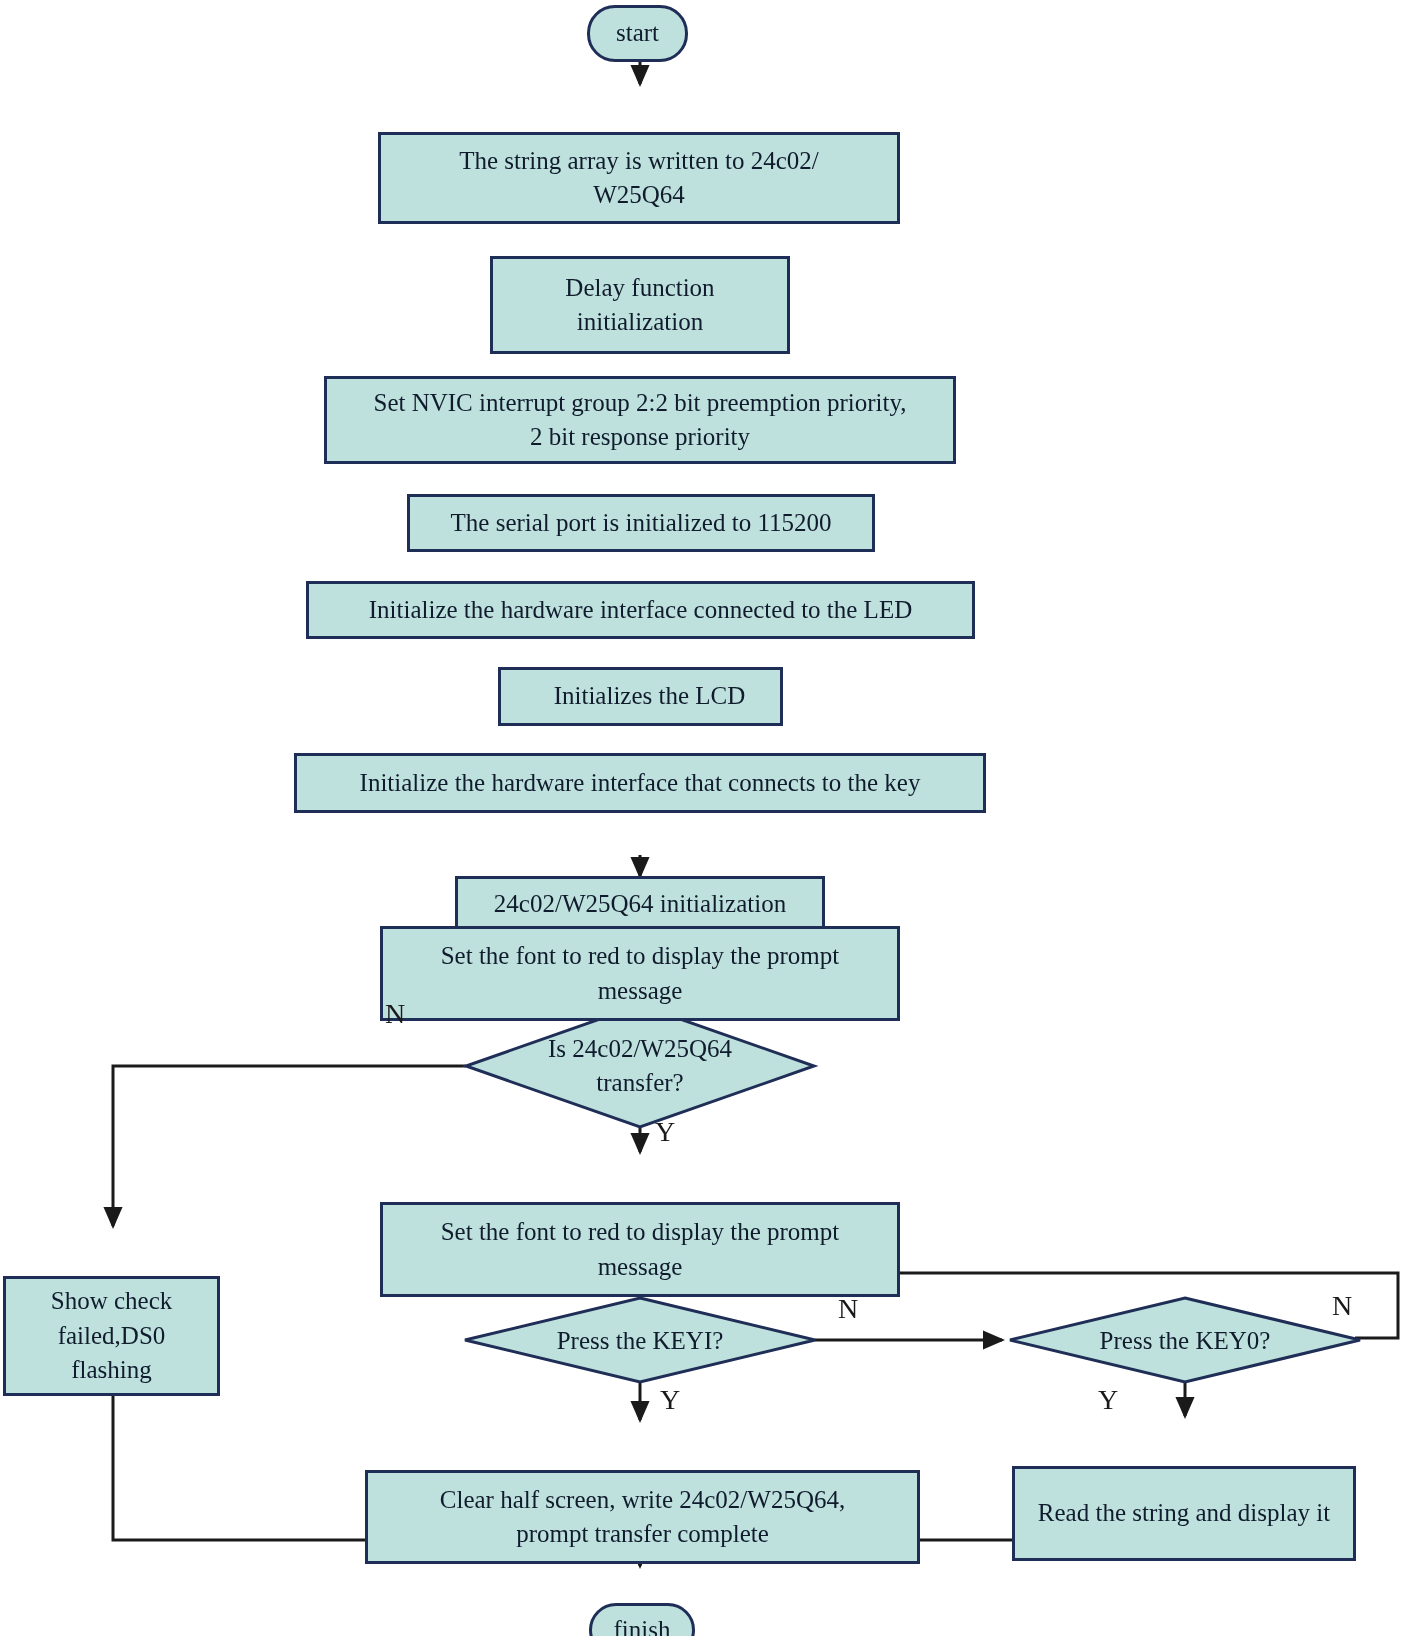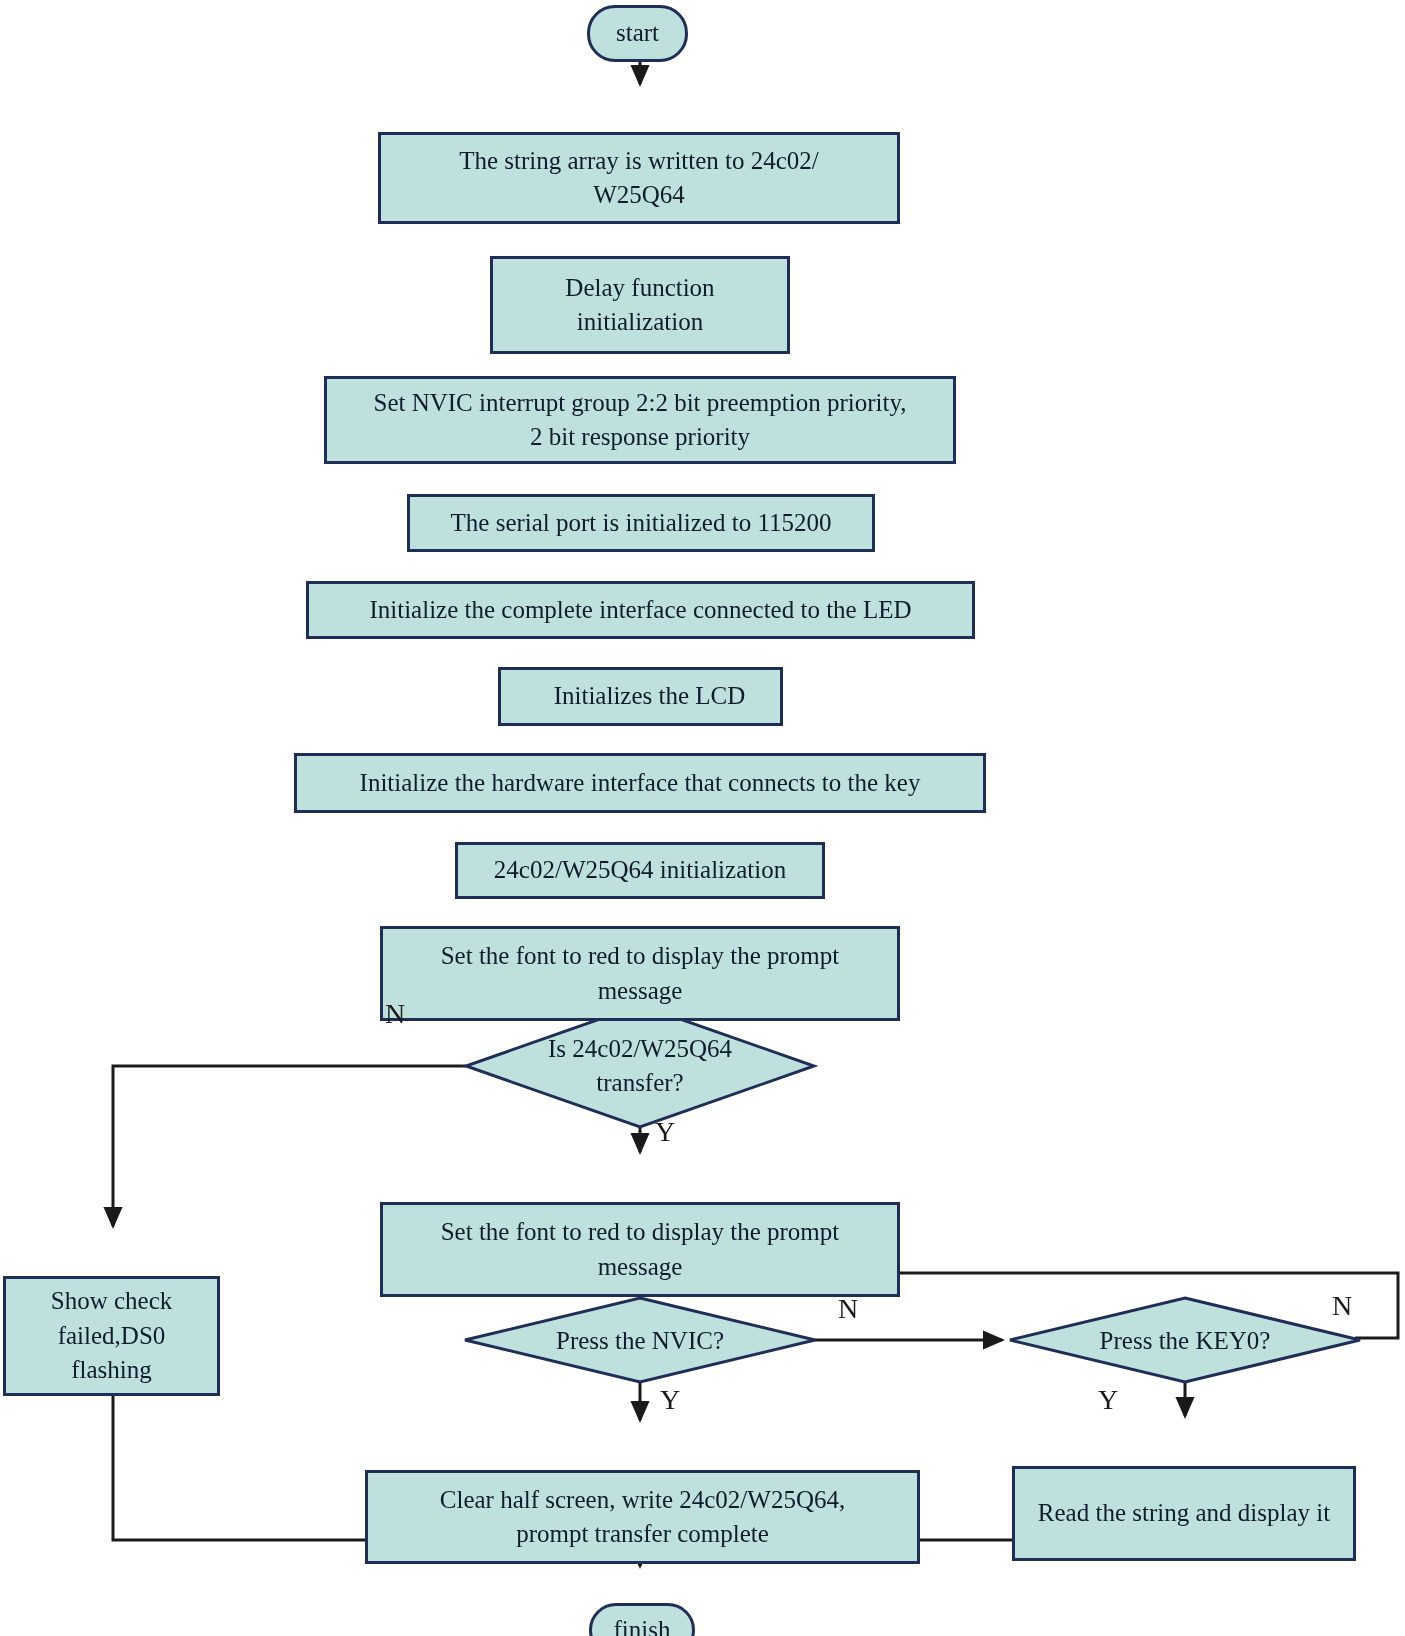--- a/index.html
+++ b/index.html
@@ -113,42 +113,42 @@
 W25Q64</div>
 
   <div class="node rect" style="left:490px; top:212px; width:300px; height:98px;">Delay function
 initialization</div>
 
   <div class="node rect" style="left:324px; top:332px; width:632px; height:88px;">Set NVIC interrupt group 2:2 bit preemption priority,
 2 bit response priority</div>
 
   <div class="node rect" style="left:407px; top:450px; width:468px; height:58px;">The serial port is initialized to 115200</div>
 
-  <div class="node rect" style="left:306px; top:537px; width:669px; height:58px;">Initialize the complete interface connected to the LED</div>
+  <div class="node rect" style="left:306px; top:537px; width:669px; height:58px;">Initialize the hardware interface connected to the LED</div>
 
   <div class="node rect" style="left:498px; top:623px; width:285px; height:59px;padding-left:24px;">Initializes the LCD</div>
 
   <div class="node rect" style="left:294px; top:709px; width:692px; height:60px;">Initialize the hardware interface that connects to the key</div>
 
-  <div class="node rect" style="left:455px; top:798px; width:370px; height:57px;">24c02/W25Q64 initialization</div>
+  <div class="node rect" style="left:455px; top:832px; width:370px; height:57px;">24c02/W25Q64 initialization</div>
 
   <div class="node rect" style="left:380px; top:882px; width:520px; height:95px;">Set the font to red to display the prompt
 message</div>
 
   <div class="diamond-label" style="left:480px; top:1022px; width:320px; height:88px;">Is 24c02/W25Q64
 transfer?</div>
 
   <div class="node rect" style="left:380px; top:1158px; width:520px; height:95px;">Set the font to red to display the prompt
 message</div>
 
   <div class="node rect" style="left:3px; top:1232px; width:217px; height:120px;">Show check
 failed,DS0
 flashing</div>
 
-  <div class="diamond-label" style="left:495px; top:1324px; width:290px; height:34px;">Press the NVIC?</div>
+  <div class="diamond-label" style="left:495px; top:1324px; width:290px; height:34px;">Press the KEYI?</div>
 
   <div class="diamond-label" style="left:1040px; top:1324px; width:290px; height:34px;">Press the KEY0?</div>
 
   <div class="node rect" style="left:365px; top:1426px; width:555px; height:94px;">Clear half screen, write 24c02/W25Q64,
 prompt transfer complete</div>
 
   <div class="node rect" style="left:1012px; top:1422px; width:344px; height:95px;">Read the string and display it</div>
 
   <div class="node terminator" style="left:589px; top:1573px; width:106px; height:54px;margin-top:30px;">finish</div>
 

